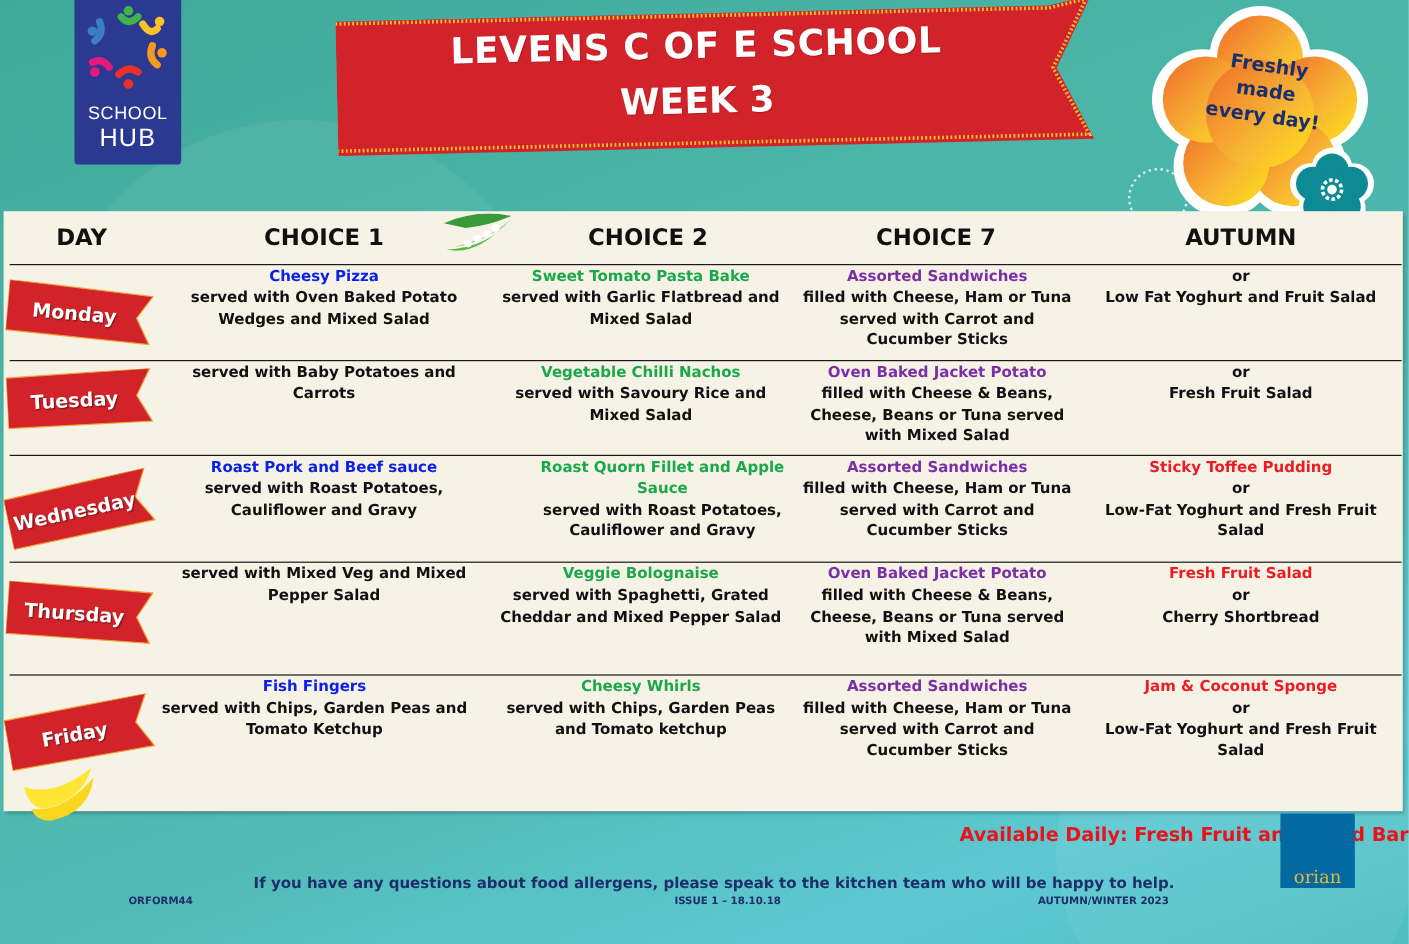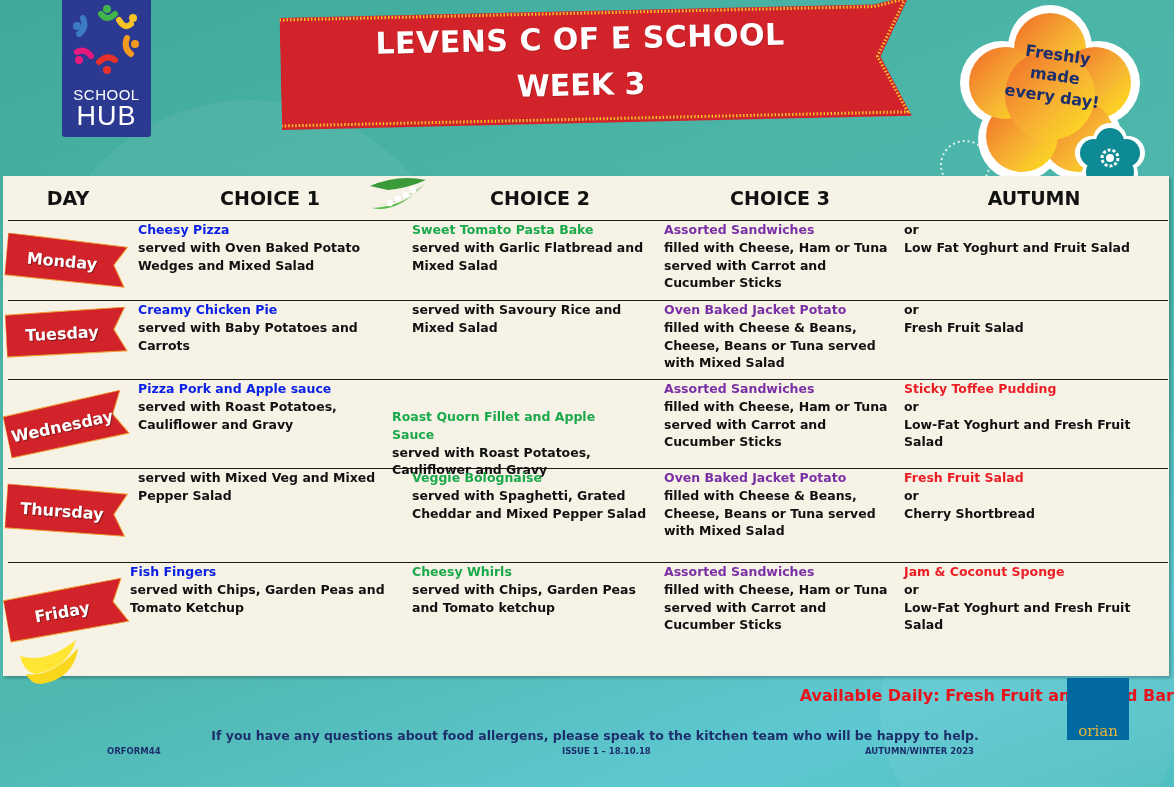--- a/index.html
+++ b/index.html
@@ -15,21 +15,21 @@
   }
   
   .school-hub {
     position: absolute; left: 62px; top: 0; width: 89px; height: 137px;
     background: #2b3990; border-radius: 0 0 3px 3px;
     display: flex; flex-direction: column; align-items: center; justify-content: flex-end;
     padding-bottom: 8px; color: #fff; font-family: "Liberation Sans", sans-serif;
   }
   .school-hub svg { position: absolute; top: 4px; left: 9px; }
   .hub-l1 { font-size: 15px; letter-spacing: 0.5px; line-height: 16px; }
-  .hub-l2 { font-size: 27px; line-height: 26px; letter-spacing: 1px; }
+  .hub-l2 { font-size: 21px; line-height: 26px; letter-spacing: 1px; }
   
   .banner {
     position: absolute; left: 282px; top: 8px; width: 630px; height: 122px;
     transform: rotate(-1.3deg); transform-origin: left bottom;
   }
   .banner svg { position: absolute; left: 0; top: 0; }
   .banner-text {
     position: absolute; left: 0; width: 600px; text-align: center; color: #fff;
     font-family: "DejaVu Sans", sans-serif; font-weight: bold;
     text-shadow: 1px 1px 0 rgba(0,0,0,0.15);
@@ -47,21 +47,21 @@
   .board {
     position: absolute; left: 3px; top: 176px; width: 1166px; height: 500px;
     background: #f6f3e6; box-shadow: 2px 2px 3px rgba(0,0,0,0.25);
   }
   .hdr {
     position: absolute; top: 187px; font-weight: bold; font-size: 19px; color: #111;
     text-align: center;
   }
   .hline { position: absolute; left: 8px; width: 1160px; height: 1px; background: #1a1a1a; }
   .cell {
-    position: absolute; text-align: left; font-weight: bold; font-size: 12.5px;
+    position: absolute; text-align: center; font-weight: bold; font-size: 12.5px;
     line-height: 17.8px; color: #111;
   }
   .dish { display: block; }
   .c1 .dish { color: #0b21e6; }
   .c2 .dish { color: #1aa84a; }
   .c3 .dish { color: #7b2fa6; }
   .c4 .dish { color: #ec1c24; }
   .day-ribbon {
     position: absolute; left: 6px; width: 120px; height: 46px;
   }
@@ -183,21 +183,21 @@
   <path d="M10 28 Q34 24 54 8 Q42 20 10 28 Z" fill="#3f9c3f"></path>
   <circle cx="22" cy="25" r="3.2" fill="#fff"></circle>
     <circle cx="30" cy="21" r="3.2" fill="#fff"></circle>
   <circle cx="38" cy="17" r="3.2" fill="#fff"></circle>
     <circle cx="45" cy="12" r="3.2" fill="#fff"></circle>
 </svg>
 
 <div class="hdr" style="left:18px;width:100px;">DAY</div>
 <div class="hdr" style="left:140px;width:260px;">CHOICE 1</div>
 <div class="hdr" style="left:410px;width:260px;">CHOICE 2</div>
-<div class="hdr" style="left:650px;width:260px;">CHOICE 3</div>
+<div class="hdr" style="left:650px;width:260px;">CHOICE 7</div>
 <div class="hdr" style="left:900px;width:268px;">AUTUMN</div>
 
 <div class="hline" style="top:220px;"></div>
 <div class="hline" style="top:300px;"></div>
 <div class="hline" style="top:379px;"></div>
 <div class="hline" style="top:468px;"></div>
 <div class="hline" style="top:562px;"></div>
 
 <div class="day-ribbon" style="top:238px;transform:rotate(5deg);">
   <svg width="122" height="46">
@@ -222,46 +222,46 @@
   <span>Low Fat Yoghurt and Fruit Salad</span>
 </div>
 
 <div class="day-ribbon" style="top:310px;transform:rotate(-3deg);">
   <svg width="122" height="46">
       <polygon points="0,2 120,0 108,22 120,44 0,44" fill="#d2232a" stroke="#f0a030" stroke-width="1"></polygon>
     </svg>
   <div class="day-label">Tuesday</div>
 </div>
 <div class="cell c1" style="left:138px;width:264px;top:301px;">
-  <span class="dish">Creamy Chicken Pie</span>
   <span>served with Baby Potatoes and Carrots</span>
 </div>
 <div class="cell c2" style="left:412px;width:244px;top:301px;">
+  <span class="dish">Vegetable Chilli Nachos</span>
   <span>served with Savoury Rice and Mixed Salad</span>
 </div>
 <div class="cell c3" style="left:664px;width:234px;top:301px;">
   <span class="dish">Oven Baked Jacket Potato</span>
   <span>filled with Cheese &amp; Beans, Cheese, Beans or Tuna served with Mixed Salad</span>
 </div>
 <div class="cell c4" style="left:904px;width:260px;top:301px;">
   <span class="dish" style="color:#111">or</span>
   <span>Fresh Fruit Salad</span>
 </div>
 
 <div class="day-ribbon" style="top:402px;transform:rotate(-12deg);">
   <svg width="122" height="46">
       <polygon points="0,2 120,0 108,22 120,44 0,44" fill="#d2232a" stroke="#f0a030" stroke-width="1"></polygon>
     </svg>
   <div class="day-label">Wednesday</div>
 </div>
 <div class="cell c1" style="left:138px;width:264px;top:380px;">
-  <span class="dish">Pizza Pork and Apple sauce</span>
+  <span class="dish">Roast Pork and Beef sauce</span>
   <span>served with Roast Potatoes, Cauliflower and Gravy</span>
 </div>
-<div class="cell c2" style="left:392px;width:244px;top:380px;margin-top:28px;">
+<div class="cell c2" style="left:430px;width:244px;top:380px;">
   <span class="dish">Roast Quorn Fillet and Apple Sauce</span>
   <span>served with Roast Potatoes, Cauliflower and Gravy</span>
 </div>
 <div class="cell c3" style="left:664px;width:234px;top:380px;">
   <span class="dish">Assorted Sandwiches</span>
   <span>filled with Cheese, Ham or Tuna served with Carrot and Cucumber Sticks</span>
 </div>
 <div class="cell c4" style="left:904px;width:260px;top:380px;">
   <span class="dish">Sticky Toffee Pudding</span>
   <span class="dish" style="color:#111">or</span>

